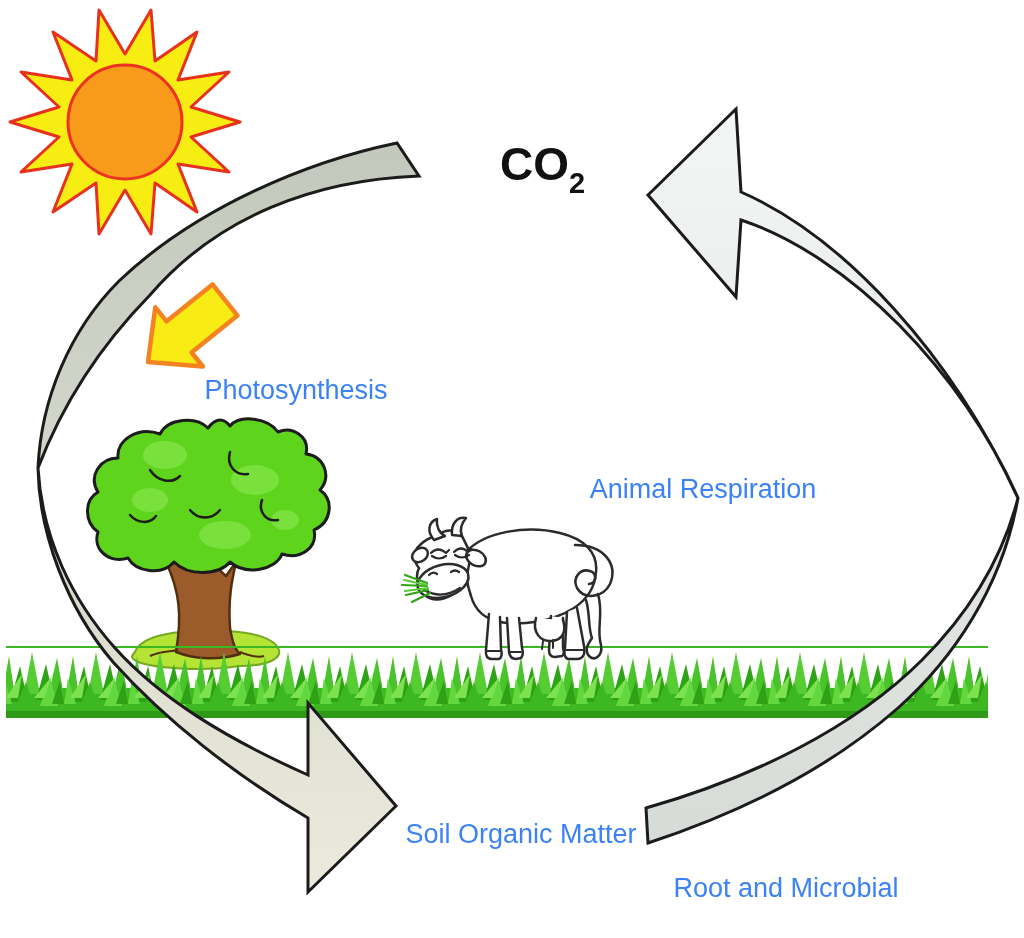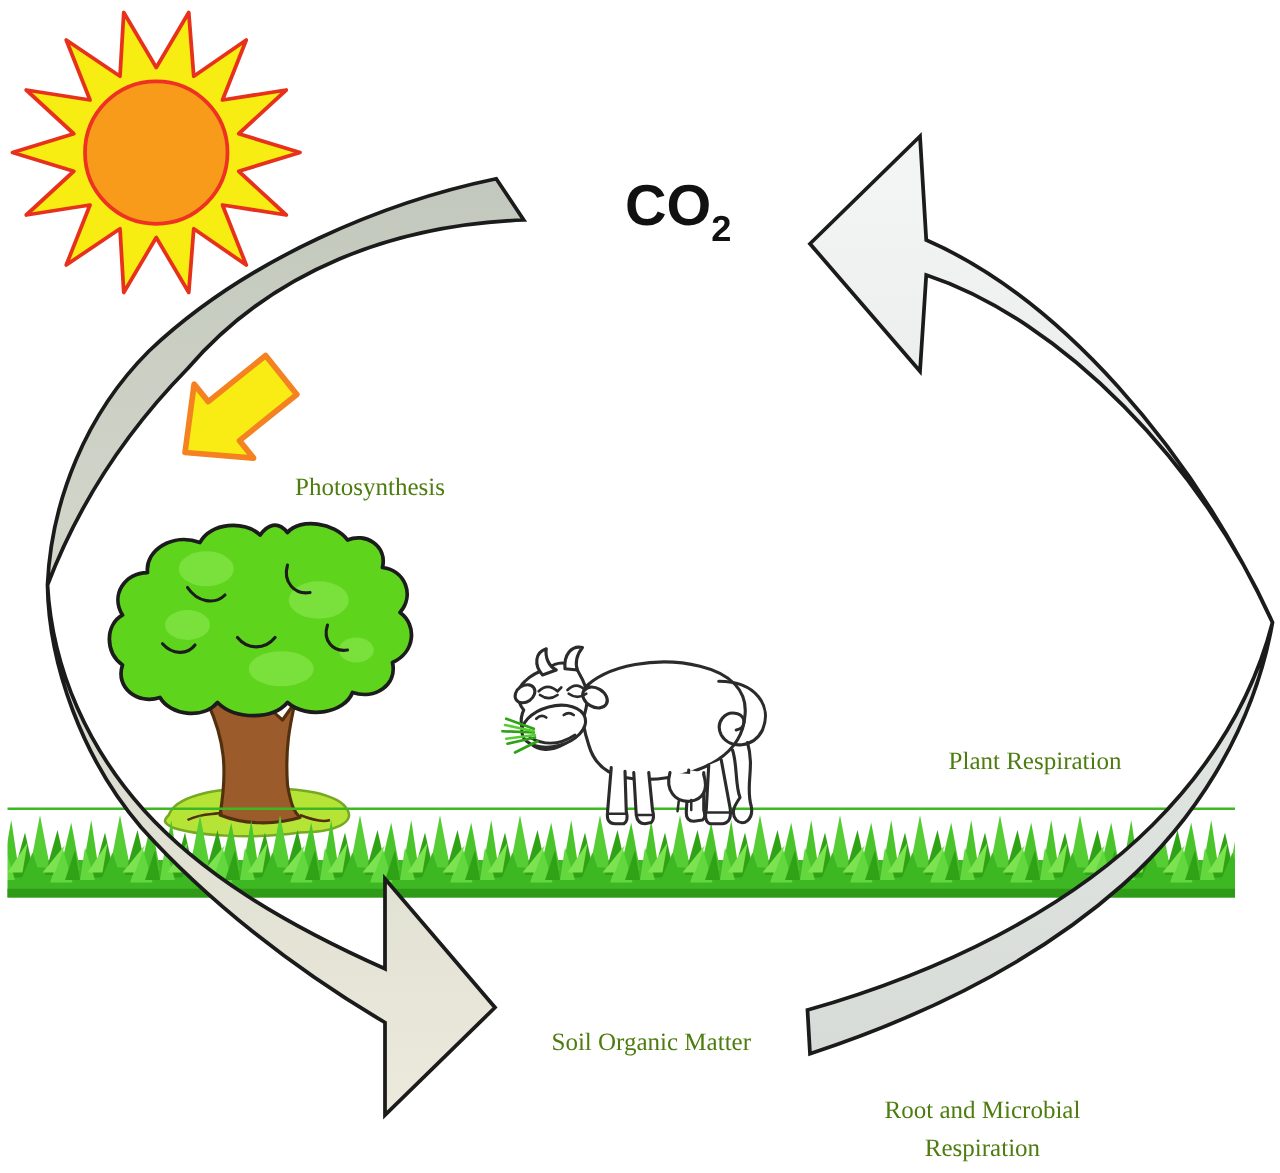--- a/index.html
+++ b/index.html
@@ -2,22 +2,22 @@
 <html><head>
 <meta charset="utf-8">
 <style>
   html,body{margin:0;padding:0;background:#ffffff;}
   #stage{
     position:relative;width:1024px;height:938px;background:#ffffff;overflow:hidden;
     font-family:"Liberation Sans", sans-serif;
   }
   #art{position:absolute;left:0;top:0;}
   .lbl{
-    position:absolute;color:#4d7c0f;font-size:20px;white-space:nowrap;
-    transform:translateX(-50%);letter-spacing:0px;line-height:31px;font-family:Liberation Serif, serif;
+    position:absolute;color:#3b82f6;font-size:27px;white-space:nowrap;
+    transform:translateX(-50%);letter-spacing:0px;line-height:31px;
   }
   .lbl2{text-align:center;}
   .co2{
     position:absolute;left:500px;top:137px;color:#111;
     font-size:46px;font-weight:bold;white-space:nowrap;
   }
   .co2 .sub{font-size:29px;position:relative;top:13px;font-weight:bold;}
 </style>
 </head>
 <body>
@@ -130,23 +130,22 @@
          C 952,356 846,238 741,192
          Z" fill="url(#gradR)" stroke="#1B1B1B" stroke-width="3"></path>
 
     <polygon points="212.5,284.4 166.6,321.3 155.3,307.3 148,362 202.9,366.5 191.6,352.5 237.5,315.6" fill="#F8EC14" stroke="#F58220" stroke-width="4.5" stroke-linejoin="round"></polygon>
   </svg>
 
   <div class="co2"><span>CO</span><span class="sub">2</span></div>
 
   <div class="lbl" style="left:296px;top:375px">Photosynthesis</div>
 
+  <div class="lbl" style="left:703px;top:474px">Animal Respiration</div>
 
-  <div class="lbl" style="left:828px;top:594px">Plant Respiration</div>
 
 
   <div class="lbl" style="left:521px;top:819px">Soil Organic Matter</div>
 
   <div class="lbl lbl2" style="left:786px;top:873px">
     <div>Root and Microbial</div>
-    <div>Respiration</div>
   </div>
 </div>
 
 </body></html>

